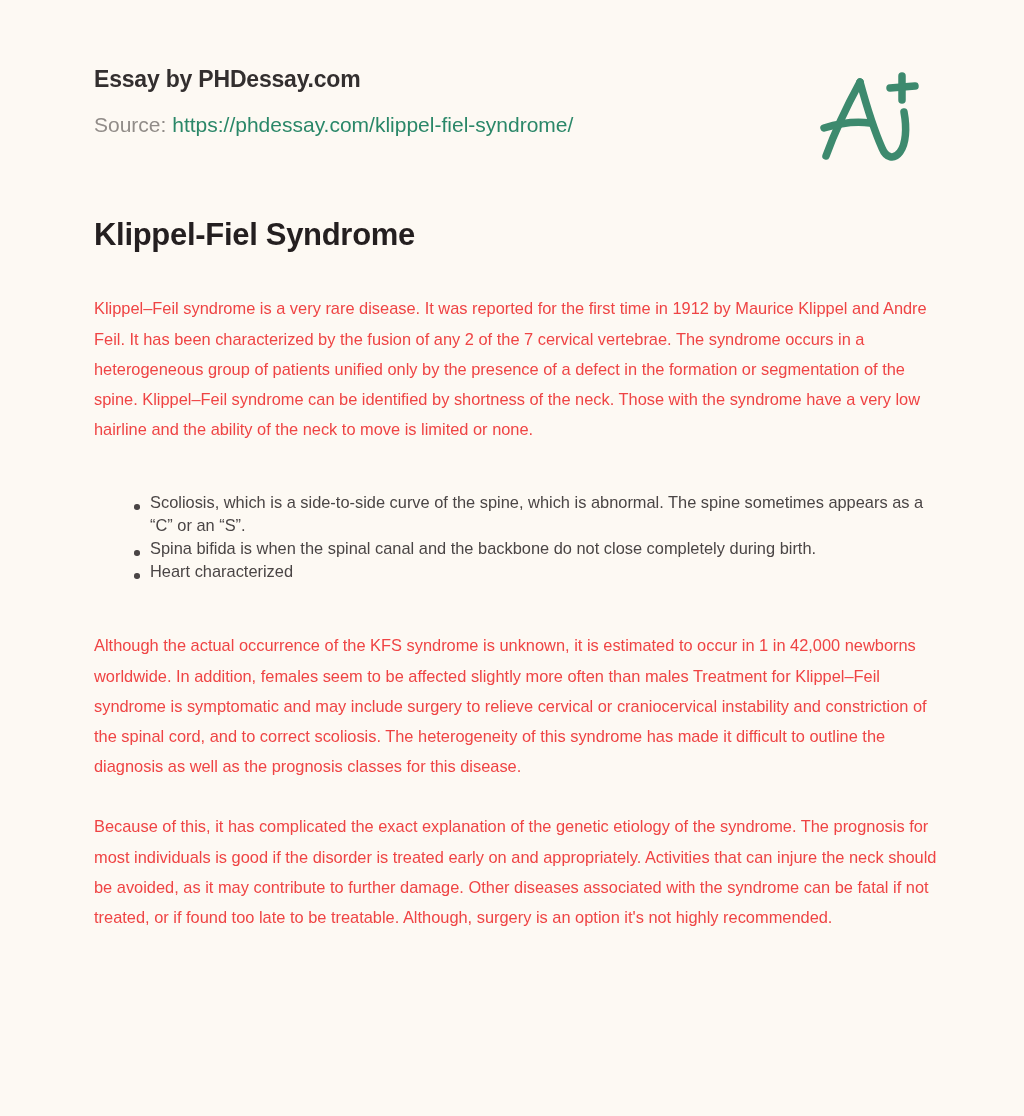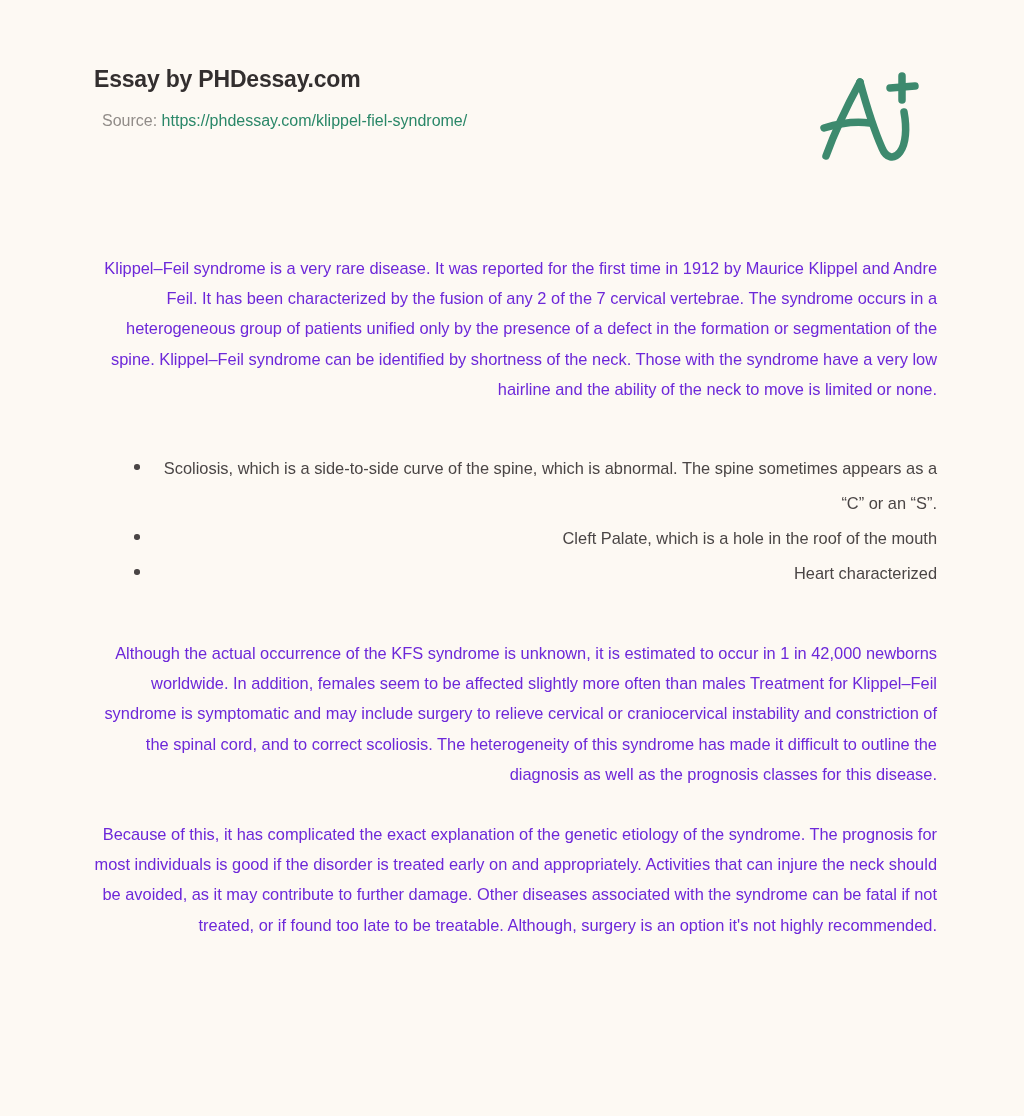--- a/index.html
+++ b/index.html
@@ -29,25 +29,24 @@
   }
   .brand-line {
     font-size: 23px;
     font-weight: bold;
     color: #332f2f;
     letter-spacing: -0.2px;
     line-height: 1.2;
   }
   .source-line {
     margin-top: 16px;
-    font-size: 16px;
+    font-size: 21px;
     color: #918c88;
     line-height: 1.4;
     white-space: nowrap;
-    margin-left: 8px;
   }
   .source-link {
     color: #2a8768;
     text-decoration: none;
   }
 
   
   .logo {
     position: absolute;
     left: 812px;
@@ -69,39 +68,38 @@
     font-size: 31px;
     font-weight: bold;
     color: #241f20;
     letter-spacing: -0.3px;
     line-height: 1.3;
   }
   p.para {
     margin: 0;
     font-size: 16.4px;
     line-height: 30.2px;
-    color: #6d28d9;
-    text-align: right;
+    color: #ef4444;
+    text-align: left;
   }
   .gap-after-title { height: 38px; }
   .gap { height: 30px; }
   .gap-small { height: 17px; }
 
   ul.symptoms {
     margin: 0;
     padding: 0 0 0 40px;
     list-style: none;
   }
   ul.symptoms li {
     position: relative;
     font-size: 16.4px;
-    line-height: 35px;
+    line-height: 23px;
     color: #4a4545;
     padding-left: 16px;
-    text-align: right;
   }
   ul.symptoms li::before {
     content: "";
     position: absolute;
     left: 0;
     top: 13px;
     width: 5.5px;
     height: 5.5px;
     border-radius: 50%;
     background: #4a4545;
@@ -126,30 +124,31 @@
         <path d="M14 88 C22 66 36 36 48 14"></path>
         <path d="M48 14 C54 36 62 62 70 80 C74 90 82 92 88 84 C94 76 95 60 92 44"></path>
         <path d="M12 60 C28 55 44 53 58 55"></path>
         <path d="M78 20 L103 18"></path>
         <path d="M90 8 L90 32"></path>
       </g>
     </svg>
   </div>
 
   <div class="article">
+    <h1 class="title">Klippel-Fiel Syndrome</h1>
 
     <div class="gap-after-title"></div>
     <p class="para">Klippel–Feil syndrome is a very rare disease. It was reported for the first time in 1912 by Maurice Klippel and Andre Feil. It has been characterized by the fusion of any 2 of the 7 cervical vertebrae. The syndrome occurs in a heterogeneous group of patients unified only by the presence of a defect in the formation or segmentation of the spine. Klippel–Feil syndrome can be identified by shortness of the neck. Those with the syndrome have a very low hairline and the ability of the neck to move is limited or none.</p>
 
     <div class="gap"></div>
 
     <div class="gap-small"></div>
     <ul class="symptoms">
       <li>Scoliosis, which is a side-to-side curve of the spine, which is abnormal. The spine sometimes appears as a “C” or an “S”.</li>
-      <li>Cleft Palate, which is a hole in the roof of the mouth</li>
+      <li>Spina bifida is when the spinal canal and the backbone do not close completely during birth.</li>
       <li>Heart characterized</li>
     </ul>
 
     <div class="gap-small"></div>
 
     <div class="gap"></div>
     <p class="para">Although the actual occurrence of the KFS syndrome is unknown, it is estimated to occur in 1 in 42,000 newborns worldwide. In addition, females seem to be affected slightly more often than males Treatment for Klippel–Feil syndrome is symptomatic and may include surgery to relieve cervical or craniocervical instability and constriction of the spinal cord, and to correct scoliosis. The heterogeneity of this syndrome has made it difficult to outline the diagnosis as well as the prognosis classes for this disease.</p>
 
     <div class="gap"></div>
     <p class="para">Because of this, it has complicated the exact explanation of the genetic etiology of the syndrome. The prognosis for most individuals is good if the disorder is treated early on and appropriately. Activities that can injure the neck should be avoided, as it may contribute to further damage. Other diseases associated with the syndrome can be fatal if not treated, or if found too late to be treatable. Although, surgery is an option it's not highly recommended.</p>

